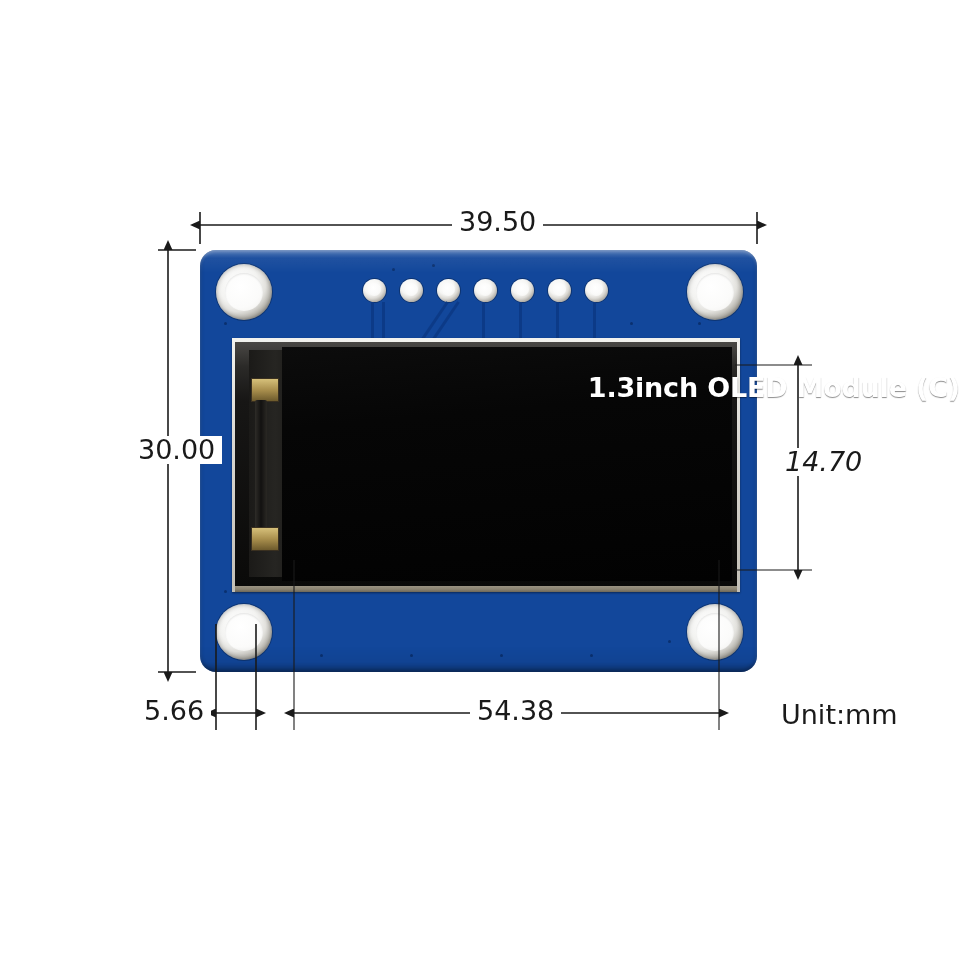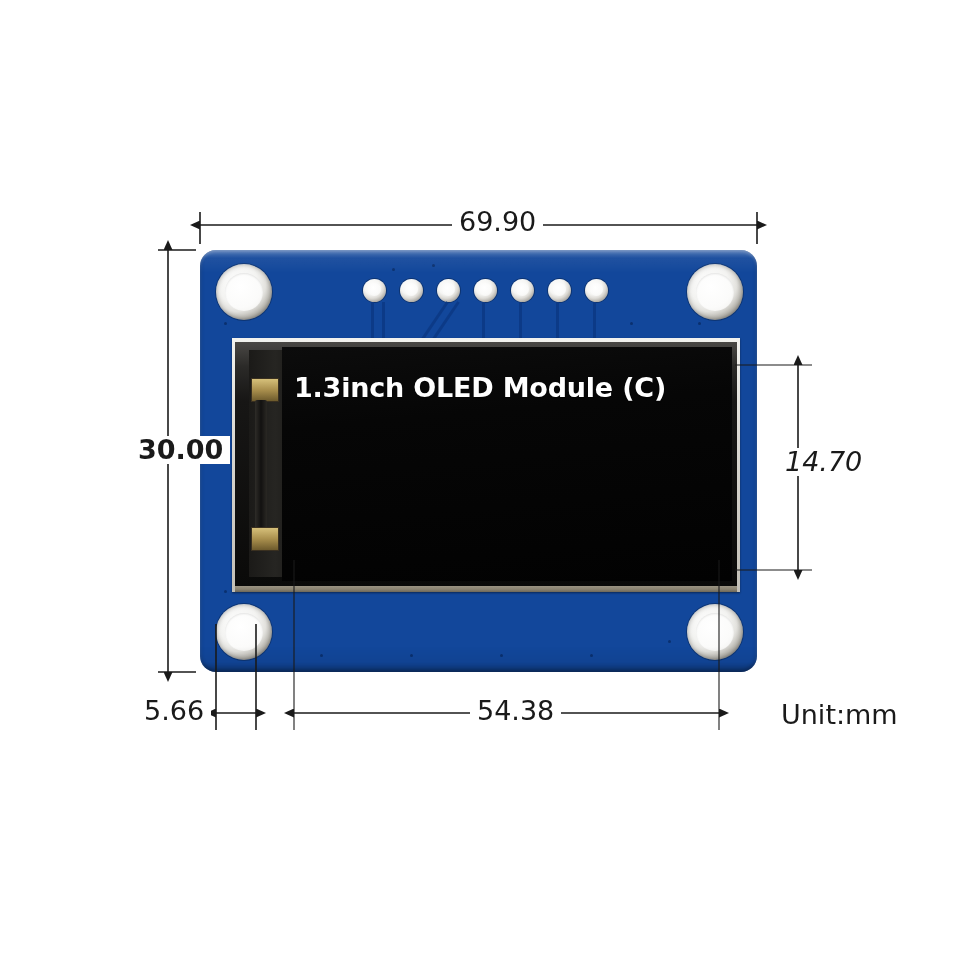--- a/index.html
+++ b/index.html
@@ -176,21 +176,21 @@
   }
   .flex-pad.top { top: 28px; }
   .flex-pad.bottom { bottom: 26px; }
 
   
   .board-label {
     position: absolute;
     left: 0;
     right: 0;
     top: 372px;
-    text-align: center;
+    text-align: right;
     color: #ffffff;
     font-family: "DejaVu Sans", "Liberation Sans", sans-serif;
     font-weight: bold;
     font-size: 27px;
     letter-spacing: -0.2px;
     text-shadow: 0 1px 1px rgba(0,0,0,0.45);
     white-space: nowrap;
   }
 
   
@@ -310,23 +310,23 @@
     </g>
 
     <g>
       <line x1="294" y1="560" x2="294" y2="730" stroke="#1a1a1a" stroke-width="1.1"></line>
       <line x1="719" y1="560" x2="719" y2="730" stroke="#1a1a1a" stroke-width="1.1"></line>
       <line x1="294" y1="713" x2="719" y2="713" stroke="#1a1a1a" stroke-width="1.6" marker-start="url(#arrL)" marker-end="url(#arrR)"></line>
     </g>
   </svg>
 
   <div class="dim-layer">
-    <div class="dim-label" style="left:452px; top:208px;">69.90</div>
-
-    <div class="dim-label" style="left:131px; top:436px;font-weight:bold;">30.00</div>
+    <div class="dim-label" style="left:452px; top:208px;">39.50</div>
+
+    <div class="dim-label" style="left:131px; top:436px;">30.00</div>
 
     <div class="dim-label" style="left:778px; top:448px;font-style:italic;">14.70</div>
 
     <div class="dim-label" style="left:137px; top:697px;">5.66</div>
 
     <div class="dim-label" style="left:470px; top:697px;">54.38</div>
 
     <div class="unit-label" style="left:781px; top:699px;">Unit:mm</div>
   </div>
 

